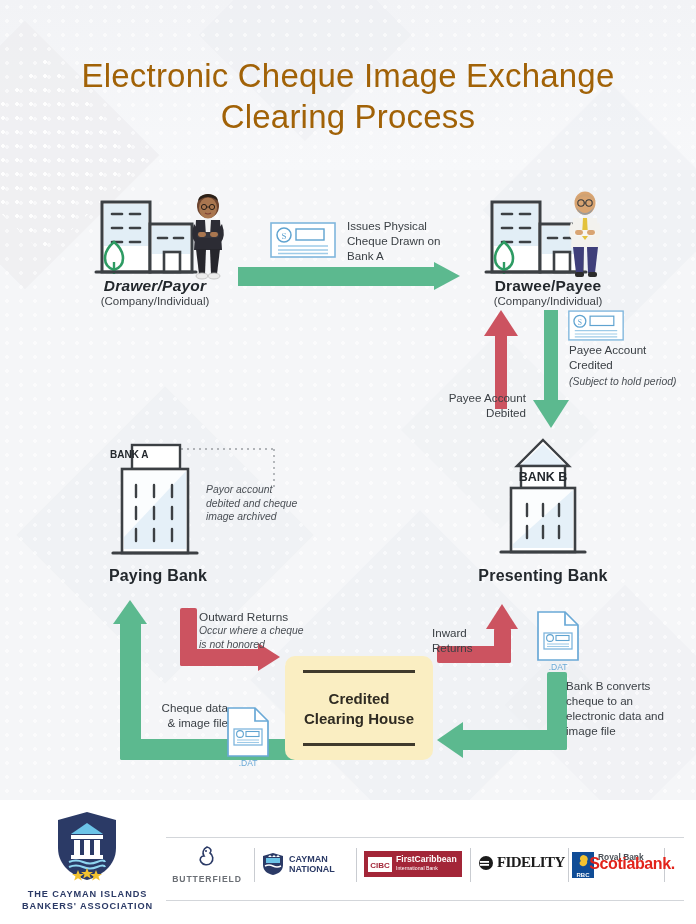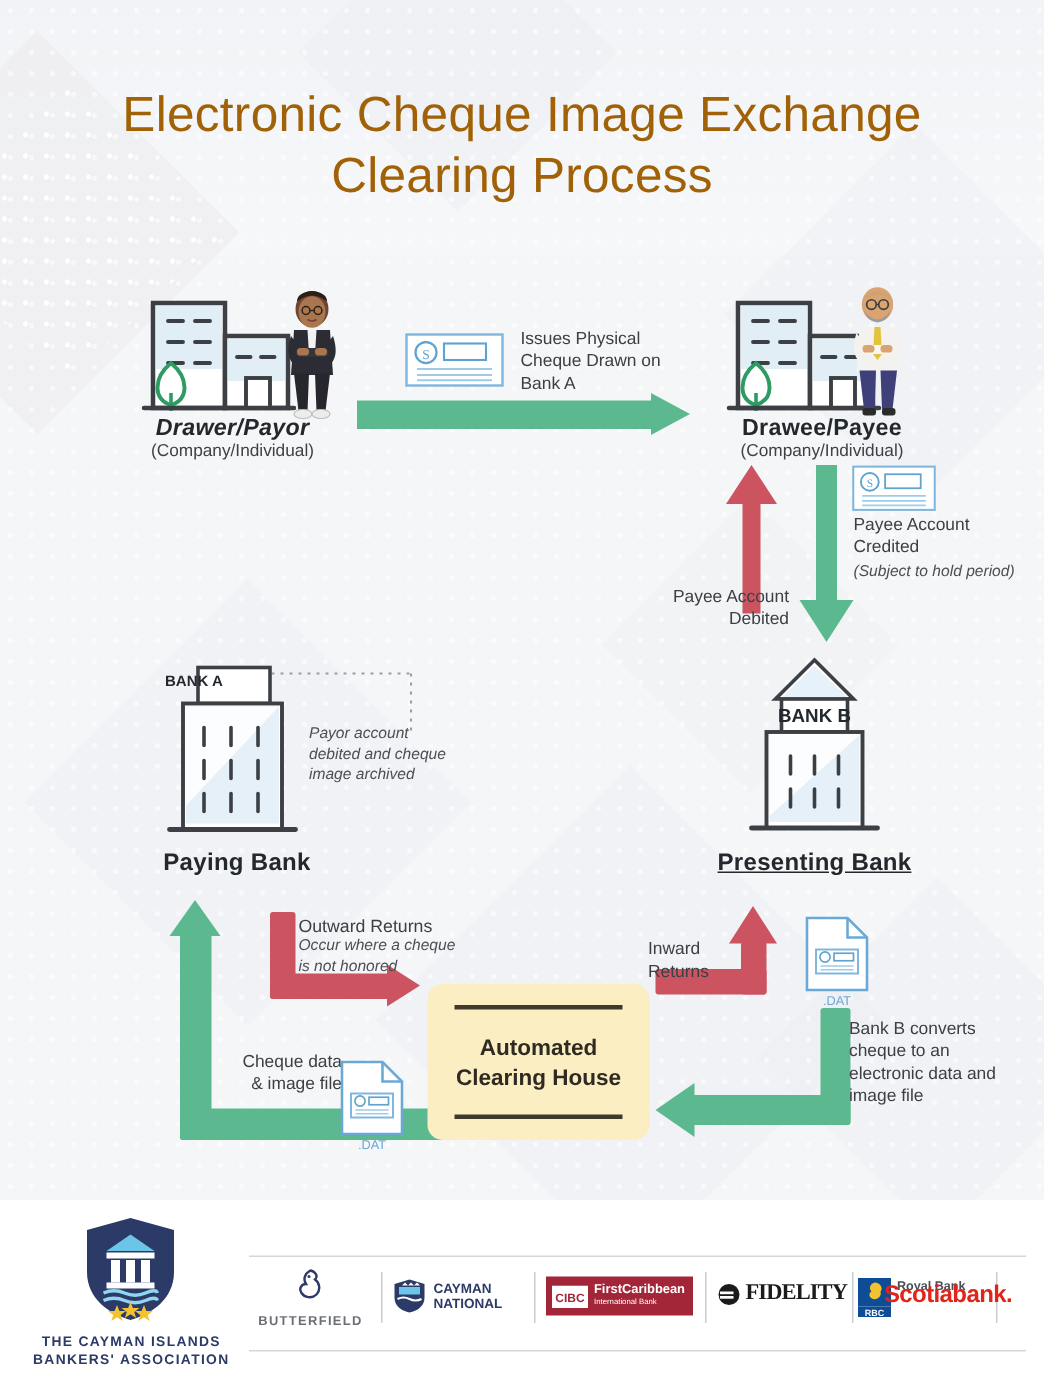--- a/index.html
+++ b/index.html
@@ -284,21 +284,21 @@
       <line x1="30" y1="66" x2="30" y2="78"></line>
         <line x1="46" y1="66" x2="46" y2="78"></line>
         <line x1="62" y1="66" x2="62" y2="78"></line>
       <line x1="30" y1="88" x2="30" y2="100"></line>
         <line x1="46" y1="88" x2="46" y2="100"></line>
         <line x1="62" y1="88" x2="62" y2="100"></line>
     </g>
     <line x1="4" y1="114" x2="88" y2="114" stroke="#3c4044" stroke-width="3.2" stroke-linecap="round"></line>
   </svg>
   <div class="txt" style="left:497px; top:470px; width:92px; text-align:center; font-size:12.5px; font-weight:bold; color:#23282d;">BANK B</div>
-  <div class="txt lbl-big" style="left:432px; top:567px; width:222px; text-align:center; font-size:16px;text-decoration:underline;">Presenting Bank</div>
+  <div class="txt lbl-big" style="left:432px; top:567px; width:222px; text-align:center; font-size:16px;">Presenting Bank</div>
 
   <div style="position:absolute;left:104px;top:600px;">
     <div class="gbar" style="position:absolute;left:16px;top:20px;width:21px;height:140px;border-radius:2px;"></div>
     <div class="gbar" style="position:absolute;left:16px;top:139px;width:180px;height:21px;border-radius:2px;"></div>
     <div class="tri" style="left:9px;top:0;border-left:17.5px solid transparent;border-right:17.5px solid transparent;border-bottom:24px solid #5cb98f;"></div>
   </div>
   <div class="txt note" style="left:152px; top:700px; width:76px; text-align:right;">
     <span>Cheque data &amp; image file</span>
   </div>
 
@@ -324,21 +324,21 @@
     <span>Outward Returns</span>
   </div>
   <div class="txt note-i" style="left:199px; top:624px; width:110px;">
     <span>Occur where a cheque is not honored</span>
   </div>
 
   <div id="ach" style="left:285px; top:656px; width:148px; height:104px;">
     <div class="achline" style="top:14px;"></div>
     <div class="achline" style="bottom:14px;"></div>
     <div class="achtext">
-      <div>Automated</div>
+      <div>Credited</div>
       <div>Clearing House</div>
     </div>
   </div>
 
   <div style="position:absolute;left:437px;top:604px;">
     <div class="rbar" style="position:absolute;left:0;top:42px;width:74px;height:17px;border-radius:2px;"></div>
     <div class="rbar" style="position:absolute;left:57px;top:24px;width:17px;height:35px;border-radius:2px;"></div>
     <div class="tri" style="left:49px;top:0;border-left:16.5px solid transparent;border-right:16.5px solid transparent;border-bottom:25px solid #cc5360;"></div>
   </div>
   <div class="txt note" style="left:432px; top:625px; width:56px;">

